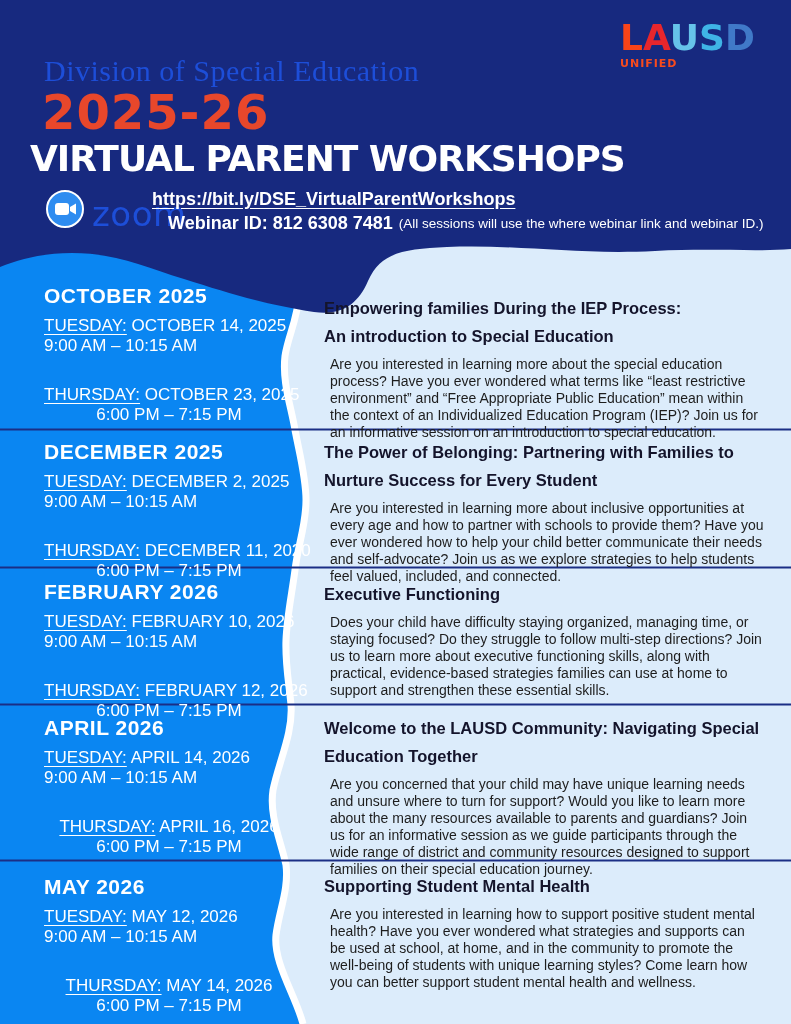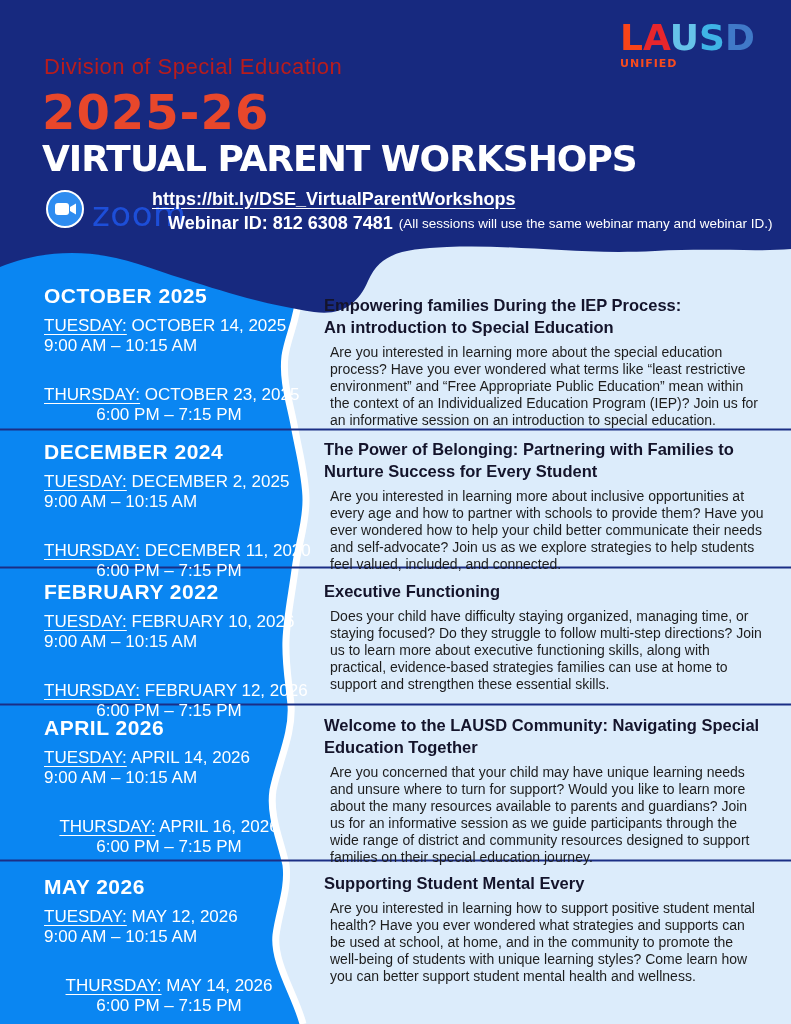--- a/index.html
+++ b/index.html
@@ -4,30 +4,30 @@
 <style>
   html,body{margin:0;padding:0;background:#fff;}
   .page{
     position:relative;width:791px;height:1024px;overflow:hidden;
     background:#dcecfb;font-family:"Liberation Sans",sans-serif;
   }
   svg.bg{position:absolute;left:0;top:0;z-index:0;}
   
   .hdr-division{
     position:absolute;left:44px;top:54px;z-index:3;
-    font-family:Liberation Sans, sans-serif;font-size:22px;font-weight:400;
-    color:#b91c1c;letter-spacing:.5px;
+    font-family:Liberation Serif, serif;font-size:30px;font-weight:400;
+    color:#1d4ed8;letter-spacing:.5px;
   }
   .hdr-year{
     position:absolute;left:42px;top:84px;z-index:3;
     font-family:"DejaVu Sans",sans-serif;font-size:48px;font-weight:800;
     color:#e8472b;letter-spacing:1px;
   }
   .hdr-title{
-    position:absolute;left:42px;top:138px;z-index:3;
+    position:absolute;left:30px;top:138px;z-index:3;
     font-family:"DejaVu Sans",sans-serif;font-size:36px;font-weight:800;
     color:#ffffff;letter-spacing:-1px;white-space:nowrap;text-align:right;
   }
   .zoom-badge{position:absolute;left:46px;top:190px;z-index:3;width:38px;height:38px;}
   .zoom-word{
     position:absolute;left:92px;top:194px;z-index:3;
     font-family:"DejaVu Sans",sans-serif;font-size:34px;font-weight:400;
     color:#1d4ed8;letter-spacing:.5px;
   }
   .hdr-link{
@@ -51,21 +51,21 @@
   .left-block{position:absolute;left:44px;width:250px;z-index:2;color:#ffffff;}
   .month{
     font-size:21px;font-weight:700;letter-spacing:.5px;margin:0 0 8px 0;
     font-family:"Liberation Sans",sans-serif;
   }
   .day-block + .day-block{margin-top:29px;text-align:center;}
   .date-line{font-size:17px;line-height:20px;white-space:nowrap;font-weight:400;}
   .day-label{text-decoration:underline;text-underline-offset:3px;}
   .right-block{position:absolute;left:324px;width:446px;z-index:2;}
   .w-title{
-    margin:0 0 6px 0;font-size:16.5px;line-height:22px;font-weight:700;
+    margin:0 0 6px 0;font-size:16.5px;line-height:28px;font-weight:700;
     color:#14142b;white-space:pre-line;font-family:"Liberation Sans",sans-serif;
   }
   .w-desc{margin:6px;font-size:14px;line-height:17px;color:#1d1d1d;}
 </style>
 </head>
 <body>
 
 <div class="page">
 
   <svg class="bg" width="791" height="1024" viewBox="0 0 791 1024">
@@ -93,21 +93,21 @@
   <svg class="zoom-badge" viewBox="0 0 38 38">
     <circle cx="19" cy="19" r="18" fill="#2e8cf0" stroke="#ffffff" stroke-width="2"></circle>
     <rect x="9" y="13" width="14" height="12" rx="3" fill="#ffffff"></rect>
     <path d="M24,17 L30,13.5 L30,24.5 L24,21 Z" fill="#ffffff"></path>
   </svg>
   <div class="zoom-word">zoom</div>
 
   <a class="hdr-link" href="#">https://bit.ly/DSE_VirtualParentWorkshops</a>
   <div class="hdr-webinar">
     <span class="webinar-id">Webinar ID: 812 6308 7481</span>
-    <span class="webinar-note">(All sessions will use the same webinar many and webinar ID.)</span>
+    <span class="webinar-note">(All sessions will use the where webinar link and webinar ID.)</span>
   </div>
 
   <div class="lausd-logo">
     <div class="lausd-letters"><span style="color: rgb(249, 68, 24);">L</span><span style="color: rgb(232, 38, 44);">A</span><span style="color: rgb(102, 195, 234);">U</span><span style="color: rgb(63, 180, 230);">S</span><span style="color: rgb(64, 121, 200);">D</span></div>
     <div class="lausd-unified">UNIFIED</div>
   </div>
 
   <div class="left-block" style="top:284px">
     <div class="month">OCTOBER 2025</div>
     <div class="day-block">
@@ -119,38 +119,38 @@
       <div class="date-line">6:00 PM – 7:15 PM</div>
     </div>
   </div>
   <div class="right-block" style="top:294px">
     <h3 class="w-title">Empowering families During the IEP Process:
 An introduction to Special Education</h3>
     <p class="w-desc">Are you interested in learning more about the special education process? Have you ever wondered what terms like “least restrictive environment” and “Free Appropriate Public Education” mean within the context of an Individualized Education Program (IEP)? Join us for an informative session on an introduction to special education.</p>
   </div>
 
   <div class="left-block" style="top:440px">
-    <div class="month">DECEMBER 2024</div>
+    <div class="month">DECEMBER 2025</div>
     <div class="day-block">
       <div class="date-line"><span class="day-label">TUESDAY:</span> <span>DECEMBER 2, 2025</span></div>
       <div class="date-line">9:00 AM – 10:15 AM</div>
     </div>
     <div class="day-block">
       <div class="date-line"><span class="day-label">THURSDAY:</span> <span>DECEMBER 11, 2020</span></div>
       <div class="date-line">6:00 PM – 7:15 PM</div>
     </div>
   </div>
   <div class="right-block" style="top:438px">
     <h3 class="w-title">The Power of Belonging: Partnering with Families to
 Nurture Success for Every Student</h3>
     <p class="w-desc">Are you interested in learning more about inclusive opportunities at every age and how to partner with schools to provide them? Have you ever wondered how to help your child better communicate their needs and self-advocate? Join us as we explore strategies to help students feel valued, included, and connected.</p>
   </div>
 
   <div class="left-block" style="top:580px">
-    <div class="month">FEBRUARY 2022</div>
+    <div class="month">FEBRUARY 2026</div>
     <div class="day-block">
       <div class="date-line"><span class="day-label">TUESDAY:</span> <span>FEBRUARY 10, 2026</span></div>
       <div class="date-line">9:00 AM – 10:15 AM</div>
     </div>
     <div class="day-block">
       <div class="date-line"><span class="day-label">THURSDAY:</span> <span>FEBRUARY 12, 2026</span></div>
       <div class="date-line">6:00 PM – 7:15 PM</div>
     </div>
   </div>
   <div class="right-block" style="top:580px">
@@ -180,17 +180,17 @@
     <div class="day-block">
       <div class="date-line"><span class="day-label">TUESDAY:</span> <span>MAY 12, 2026</span></div>
       <div class="date-line">9:00 AM – 10:15 AM</div>
     </div>
     <div class="day-block">
       <div class="date-line"><span class="day-label">THURSDAY:</span> <span>MAY 14, 2026</span></div>
       <div class="date-line">6:00 PM – 7:15 PM</div>
     </div>
   </div>
   <div class="right-block" style="top:872px">
-    <h3 class="w-title">Supporting Student Mental Every</h3>
+    <h3 class="w-title">Supporting Student Mental Health</h3>
     <p class="w-desc">Are you interested in learning how to support positive student mental health? Have you ever wondered what strategies and supports can be used at school, at home, and in the community to promote the well-being of students with unique learning styles? Come learn how you can better support student mental health and wellness.</p>
   </div>
 
 </div>
 
 </body></html>

